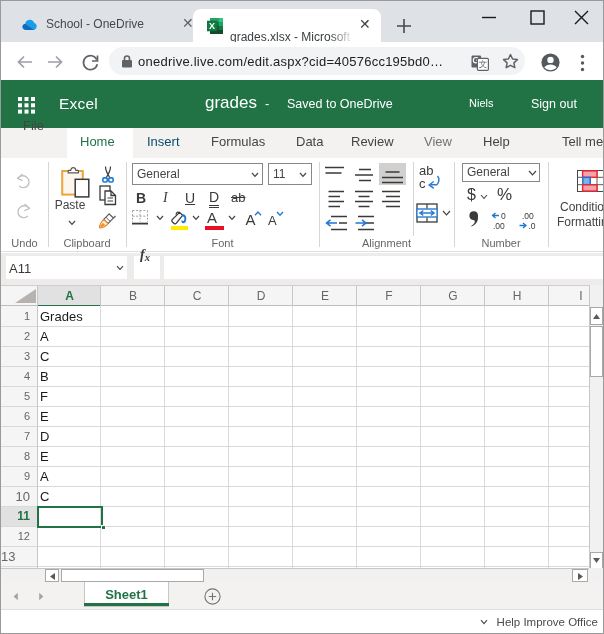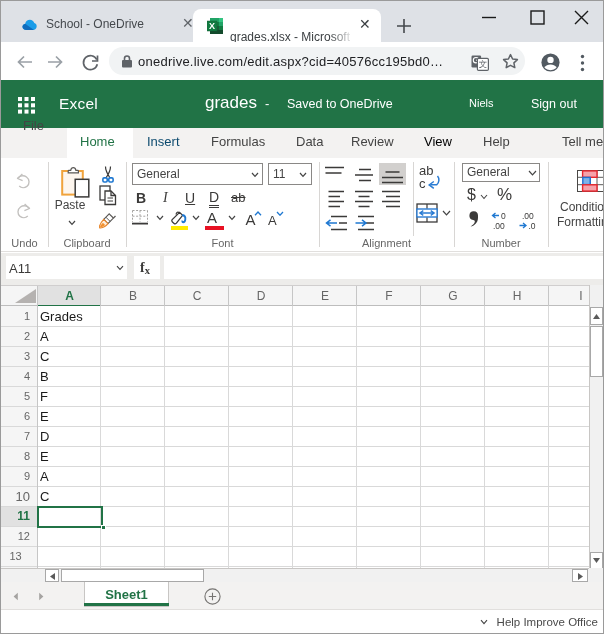--- a/index.html
+++ b/index.html
@@ -115,21 +115,21 @@
 <span class="abs" style="left:530px;top:96px;font-size:12.5px;color:#fff;">Sign out</span>
 
 <div class="abs" style="left:0;top:127px;width:602px;height:30px;background:#f3f2f1;"></div>
 <div class="abs" style="left:66px;top:127px;width:66px;height:30px;background:#fff;"></div>
 <span class="abs" style="left:22px;top:117px;font-size:13px;color:#444;">File</span>
 <span class="abs" style="left:79px;top:133px;font-size:13px;color:#217346;">Home</span>
 <span class="abs" style="left:146px;top:133px;font-size:13px;color:#0c4a6e;">Insert</span>
 <span class="abs" style="left:210px;top:133px;font-size:13px;color:#444;">Formulas</span>
 <span class="abs" style="left:295px;top:133px;font-size:13px;color:#444;">Data</span>
 <span class="abs" style="left:350px;top:133px;font-size:13px;color:#444;">Review</span>
-<span class="abs" style="left:423px;top:133px;font-size:13px;color:#000000;">View</span>
+<span class="abs" style="left:423px;top:133px;font-size:13px;color:#737373;">View</span>
 <span class="abs" style="left:482px;top:133px;font-size:13px;color:#444;">Help</span>
 <span class="abs" style="left:561px;top:133px;font-size:13px;color:#444;white-space:nowrap;">Tell me w</span>
 
 <div class="abs" style="left:0;top:157px;width:602px;height:94px;background:#fff;border-bottom:1px solid #e1dfdd;"></div>
 
 <svg class="abs" style="left:0;top:159px;" width="602" height="89" viewBox="0 0 602 89">
   <g stroke="#d8d6d4" stroke-width="1">
     <path d="M47.5 2 V87 M125.5 2 V87 M318.5 2 V87 M412.5 2 V76 M453.5 2 V87 M547.5 2 V87"></path>
   </g>
 </svg>
@@ -308,21 +308,21 @@
 <span class="abs" style="left:559px;top:199px;font-size:12px;color:#444;white-space:nowrap;">Conditio</span>
 <span class="abs" style="left:556px;top:214px;font-size:12px;color:#444;white-space:nowrap;">Formattin</span>
 
 <div class="abs" style="left:0;top:252px;width:602px;height:32px;background:#edecea;"></div>
 <div class="abs" style="left:5px;top:255px;width:121px;height:23px;background:#fff;"></div>
 <span class="abs" style="left:8px;top:260px;font-size:13px;color:#3b3a39;">A11</span>
 <svg class="abs" style="left:115px;top:264px;" width="8" height="6" viewBox="0 0 8 6">
       <path d="M1 1.2 L4 4.4 L7 1.2" stroke="#444" stroke-width="1.1" fill="none"></path>
     </svg>
 <div class="abs" style="left:133px;top:255px;width:26px;height:23px;background:#fff;"></div>
-<span class="abs" style="left:139px;top:259px;font-size:14px;color:#3b3a39;font-family:'Liberation Serif',serif;font-weight:bold;">f<span style="font-size:10.5px;position:relative;top:1.5px;">x</span></span>
+<span class="abs" style="left:139px;top:246px;font-size:14px;color:#3b3a39;font-style:italic;font-family:'Liberation Serif',serif;font-weight:bold;">f<span style="font-size:10.5px;position:relative;top:1.5px;">x</span></span>
 <div class="abs" style="left:163px;top:255px;width:439px;height:23px;background:#fff;"></div>
 
 <div class="abs" style="left:0;top:284px;width:588px;height:21px;background:#f5f5f5;border-top:1px solid #d0cece;border-bottom:1px solid #bdbdbd;"></div>
 <svg class="abs" style="left:14px;top:288px;" width="21" height="14" viewBox="0 0 21 14">
       <path d="M21 0 L21 14 L0 14 Z" fill="#b5b2b0"></path>
     </svg>
 <div class="abs" style="left:37px;top:285px;width:63px;height:20px;background:#e1e1e1;"></div>
 <div class="abs" style="left:37px;top:304px;width:63px;height:2px;background:#217346;"></div>
 <div class="abs" style="left:37px;top:288px;width:63px;text-align:center;font-size:12px;font-weight:bold;color:#217346;">A</div>
 <div class="abs" style="left:100px;top:288px;width:64px;text-align:center;font-size:12px;color:#666;">B</div>
@@ -354,21 +354,21 @@
 <div class="abs" style="left:0;top:349px;width:29px;text-align:right;font-size:11px;color:#666;line-height:13px;">3</div>
 <div class="abs" style="left:0;top:369px;width:29px;text-align:right;font-size:11px;color:#666;line-height:13px;">4</div>
 <div class="abs" style="left:0;top:389px;width:29px;text-align:right;font-size:11px;color:#666;line-height:13px;">5</div>
 <div class="abs" style="left:0;top:409px;width:29px;text-align:right;font-size:11px;color:#666;line-height:13px;">6</div>
 <div class="abs" style="left:0;top:429px;width:29px;text-align:right;font-size:11px;color:#666;line-height:13px;">7</div>
 <div class="abs" style="left:0;top:449px;width:29px;text-align:right;font-size:11px;color:#666;line-height:13px;">8</div>
 <div class="abs" style="left:0;top:469px;width:29px;text-align:right;font-size:11px;color:#666;line-height:13px;">9</div>
 <div class="abs" style="left:0;top:489px;width:29px;text-align:right;font-size:13px;color:#666;line-height:13px;">10</div>
 <div class="abs" style="left:0;top:509px;width:29px;text-align:right;font-size:12px;color:#217346;font-weight:bold;line-height:13px;">11</div>
 <div class="abs" style="left:0;top:529px;width:29px;text-align:right;font-size:11px;color:#666;line-height:13px;">12</div>
-<div class="abs" style="left:0;top:549px;width:29px;text-align:center;font-size:11px;color:#666;line-height:13px;">13</div>
+<div class="abs" style="left:0;top:549px;width:29px;text-align:left;font-size:13px;color:#666;line-height:13px;">13</div>
 
 <svg class="abs" style="left:0;top:305px;" width="588" height="263" viewBox="0 0 588 263">
   <g stroke="#d9d9d9" stroke-width="1">
     <path d="M0 20.5 H588 M0 40.5 H588 M0 60.5 H588 M0 80.5 H588 M0 100.5 H588 M0 120.5 H588 M0 140.5 H588 M0 160.5 H588 M0 180.5 H588 M0 200.5 H588 M0 220.5 H588 M0 240.5 H588 M0 260.5 H588"></path>
     <path d="M99.5 0 V263 M163.5 0 V263 M227.5 0 V263 M291.5 0 V263 M355.5 0 V263 M419.5 0 V263 M483.5 0 V263 M547.5 0 V263"></path>
   </g>
   <path d="M36.5 0 V263" stroke="#c6c6c6"></path>
 </svg>
 
 <div class="abs" style="left:39px;top:308px;font-size:13px;color:#1a1a1a;line-height:15px;">Grades</div>

